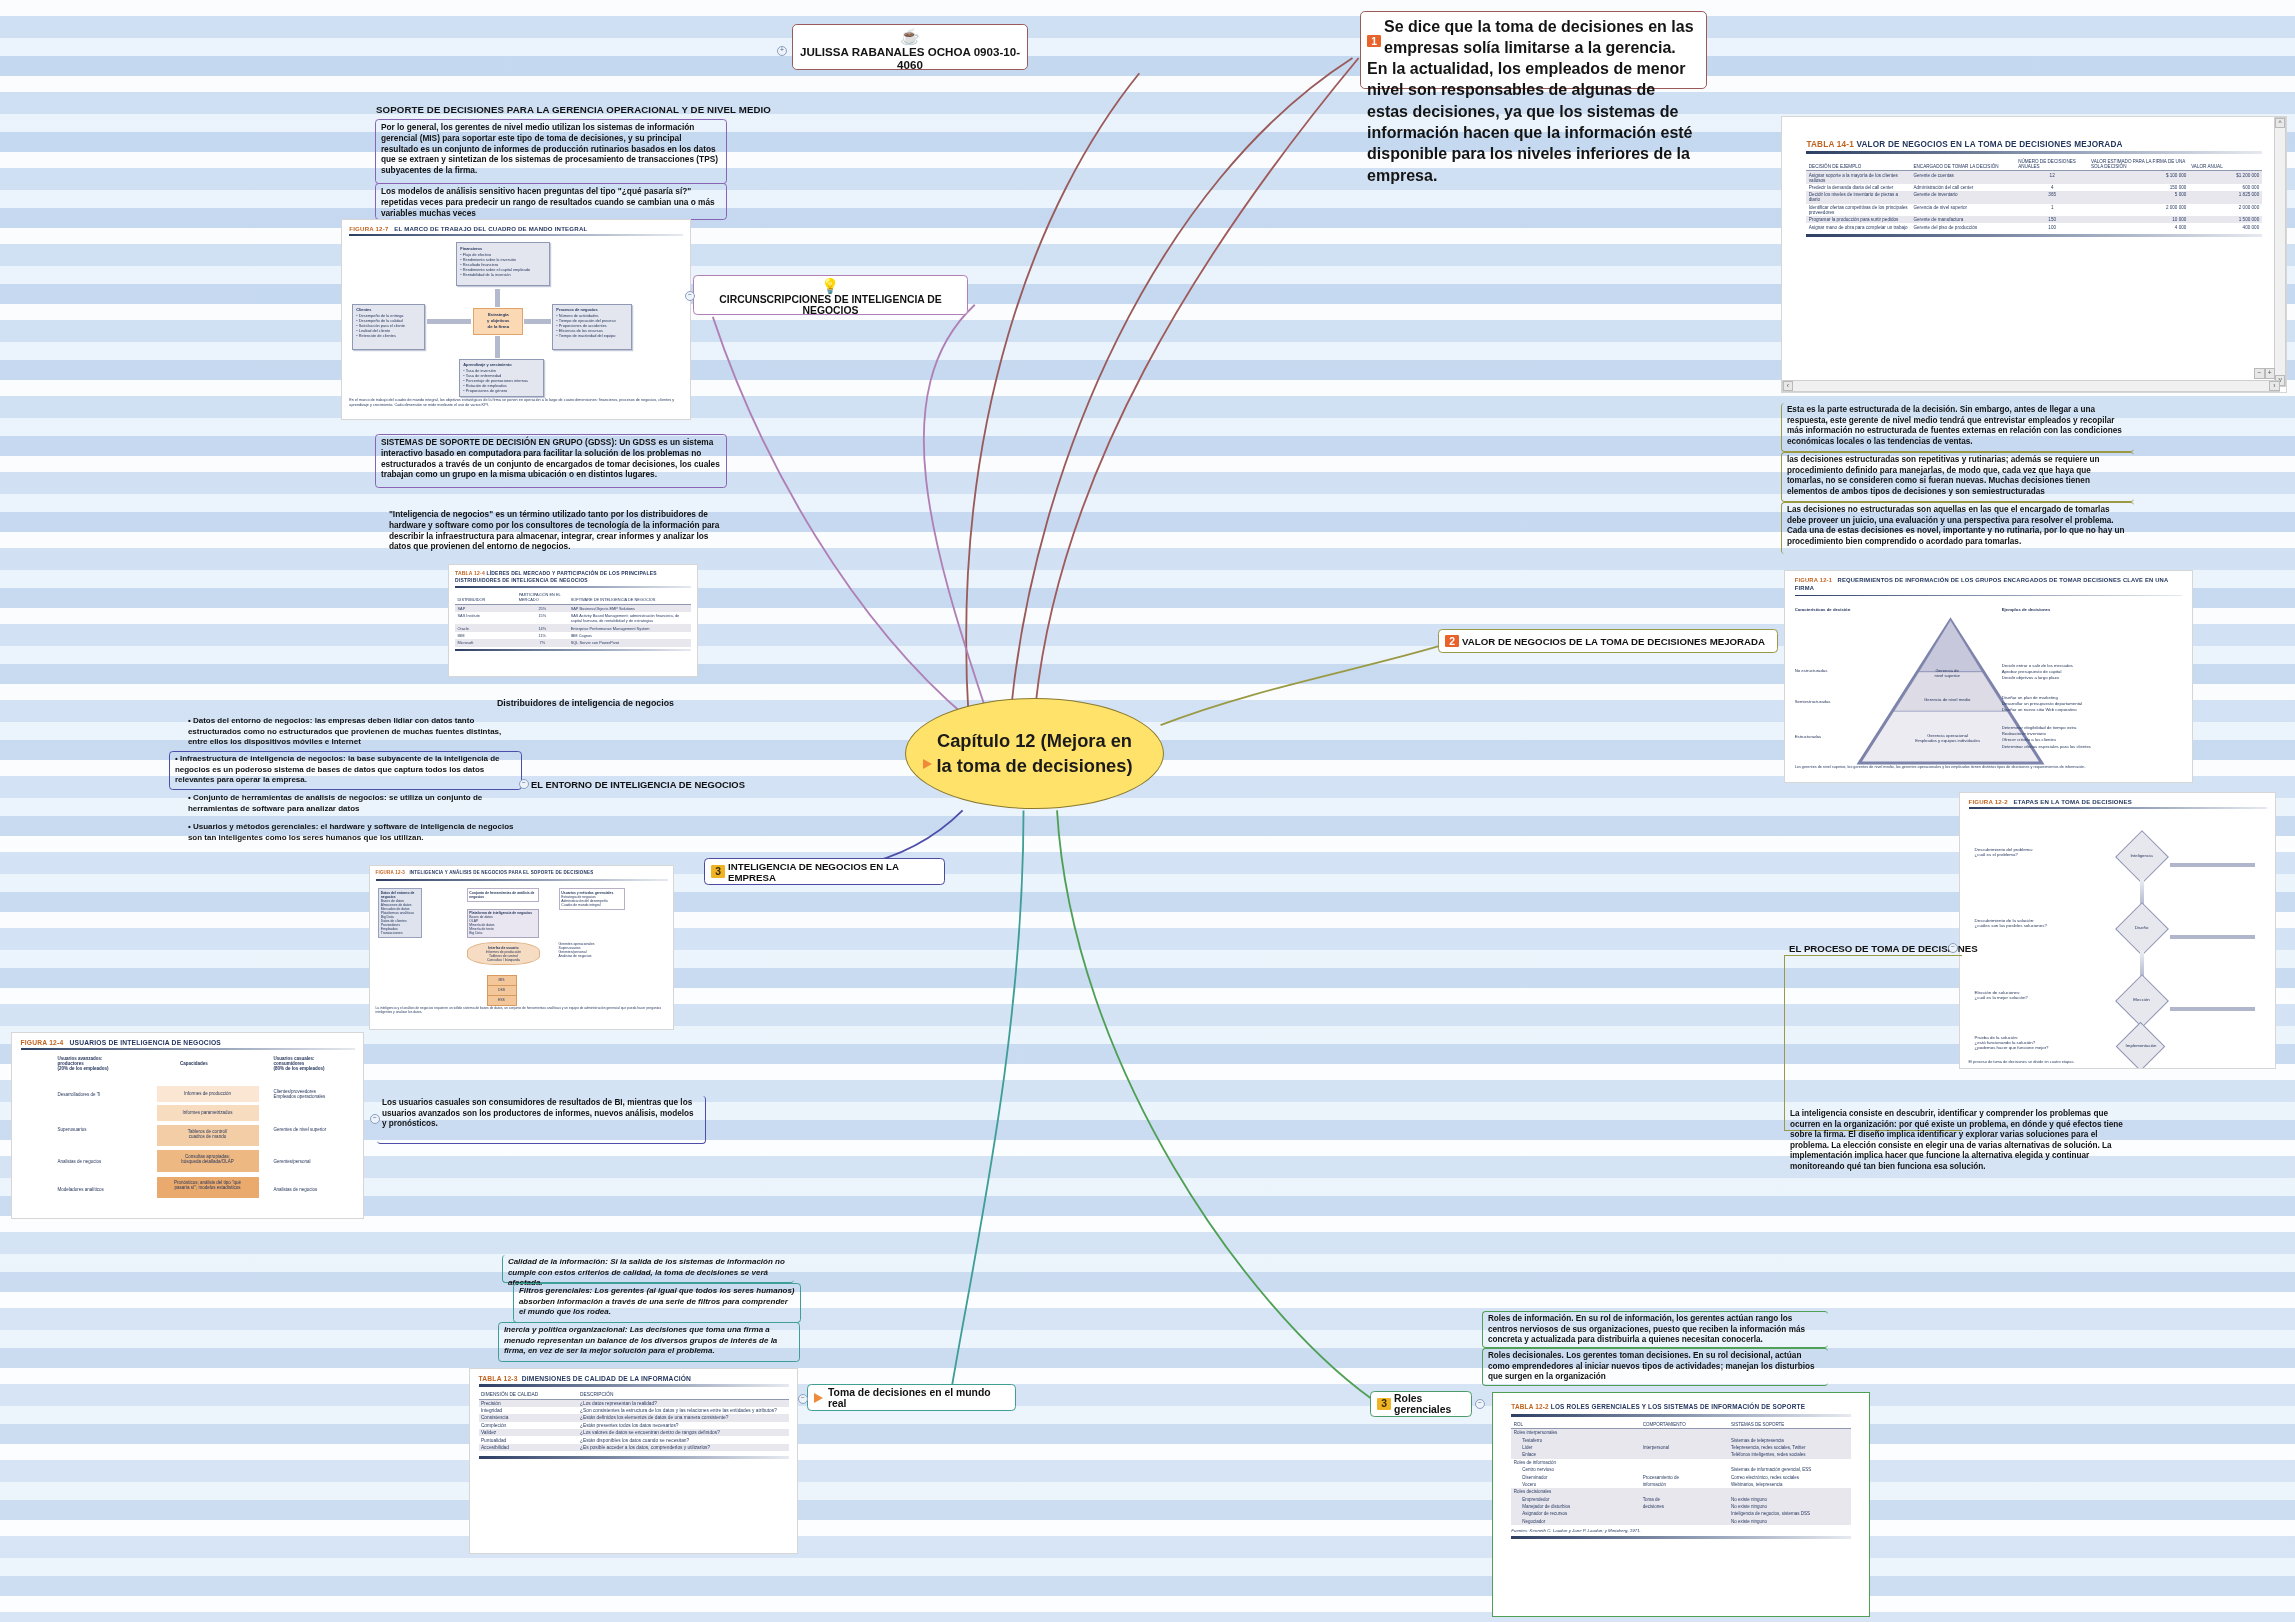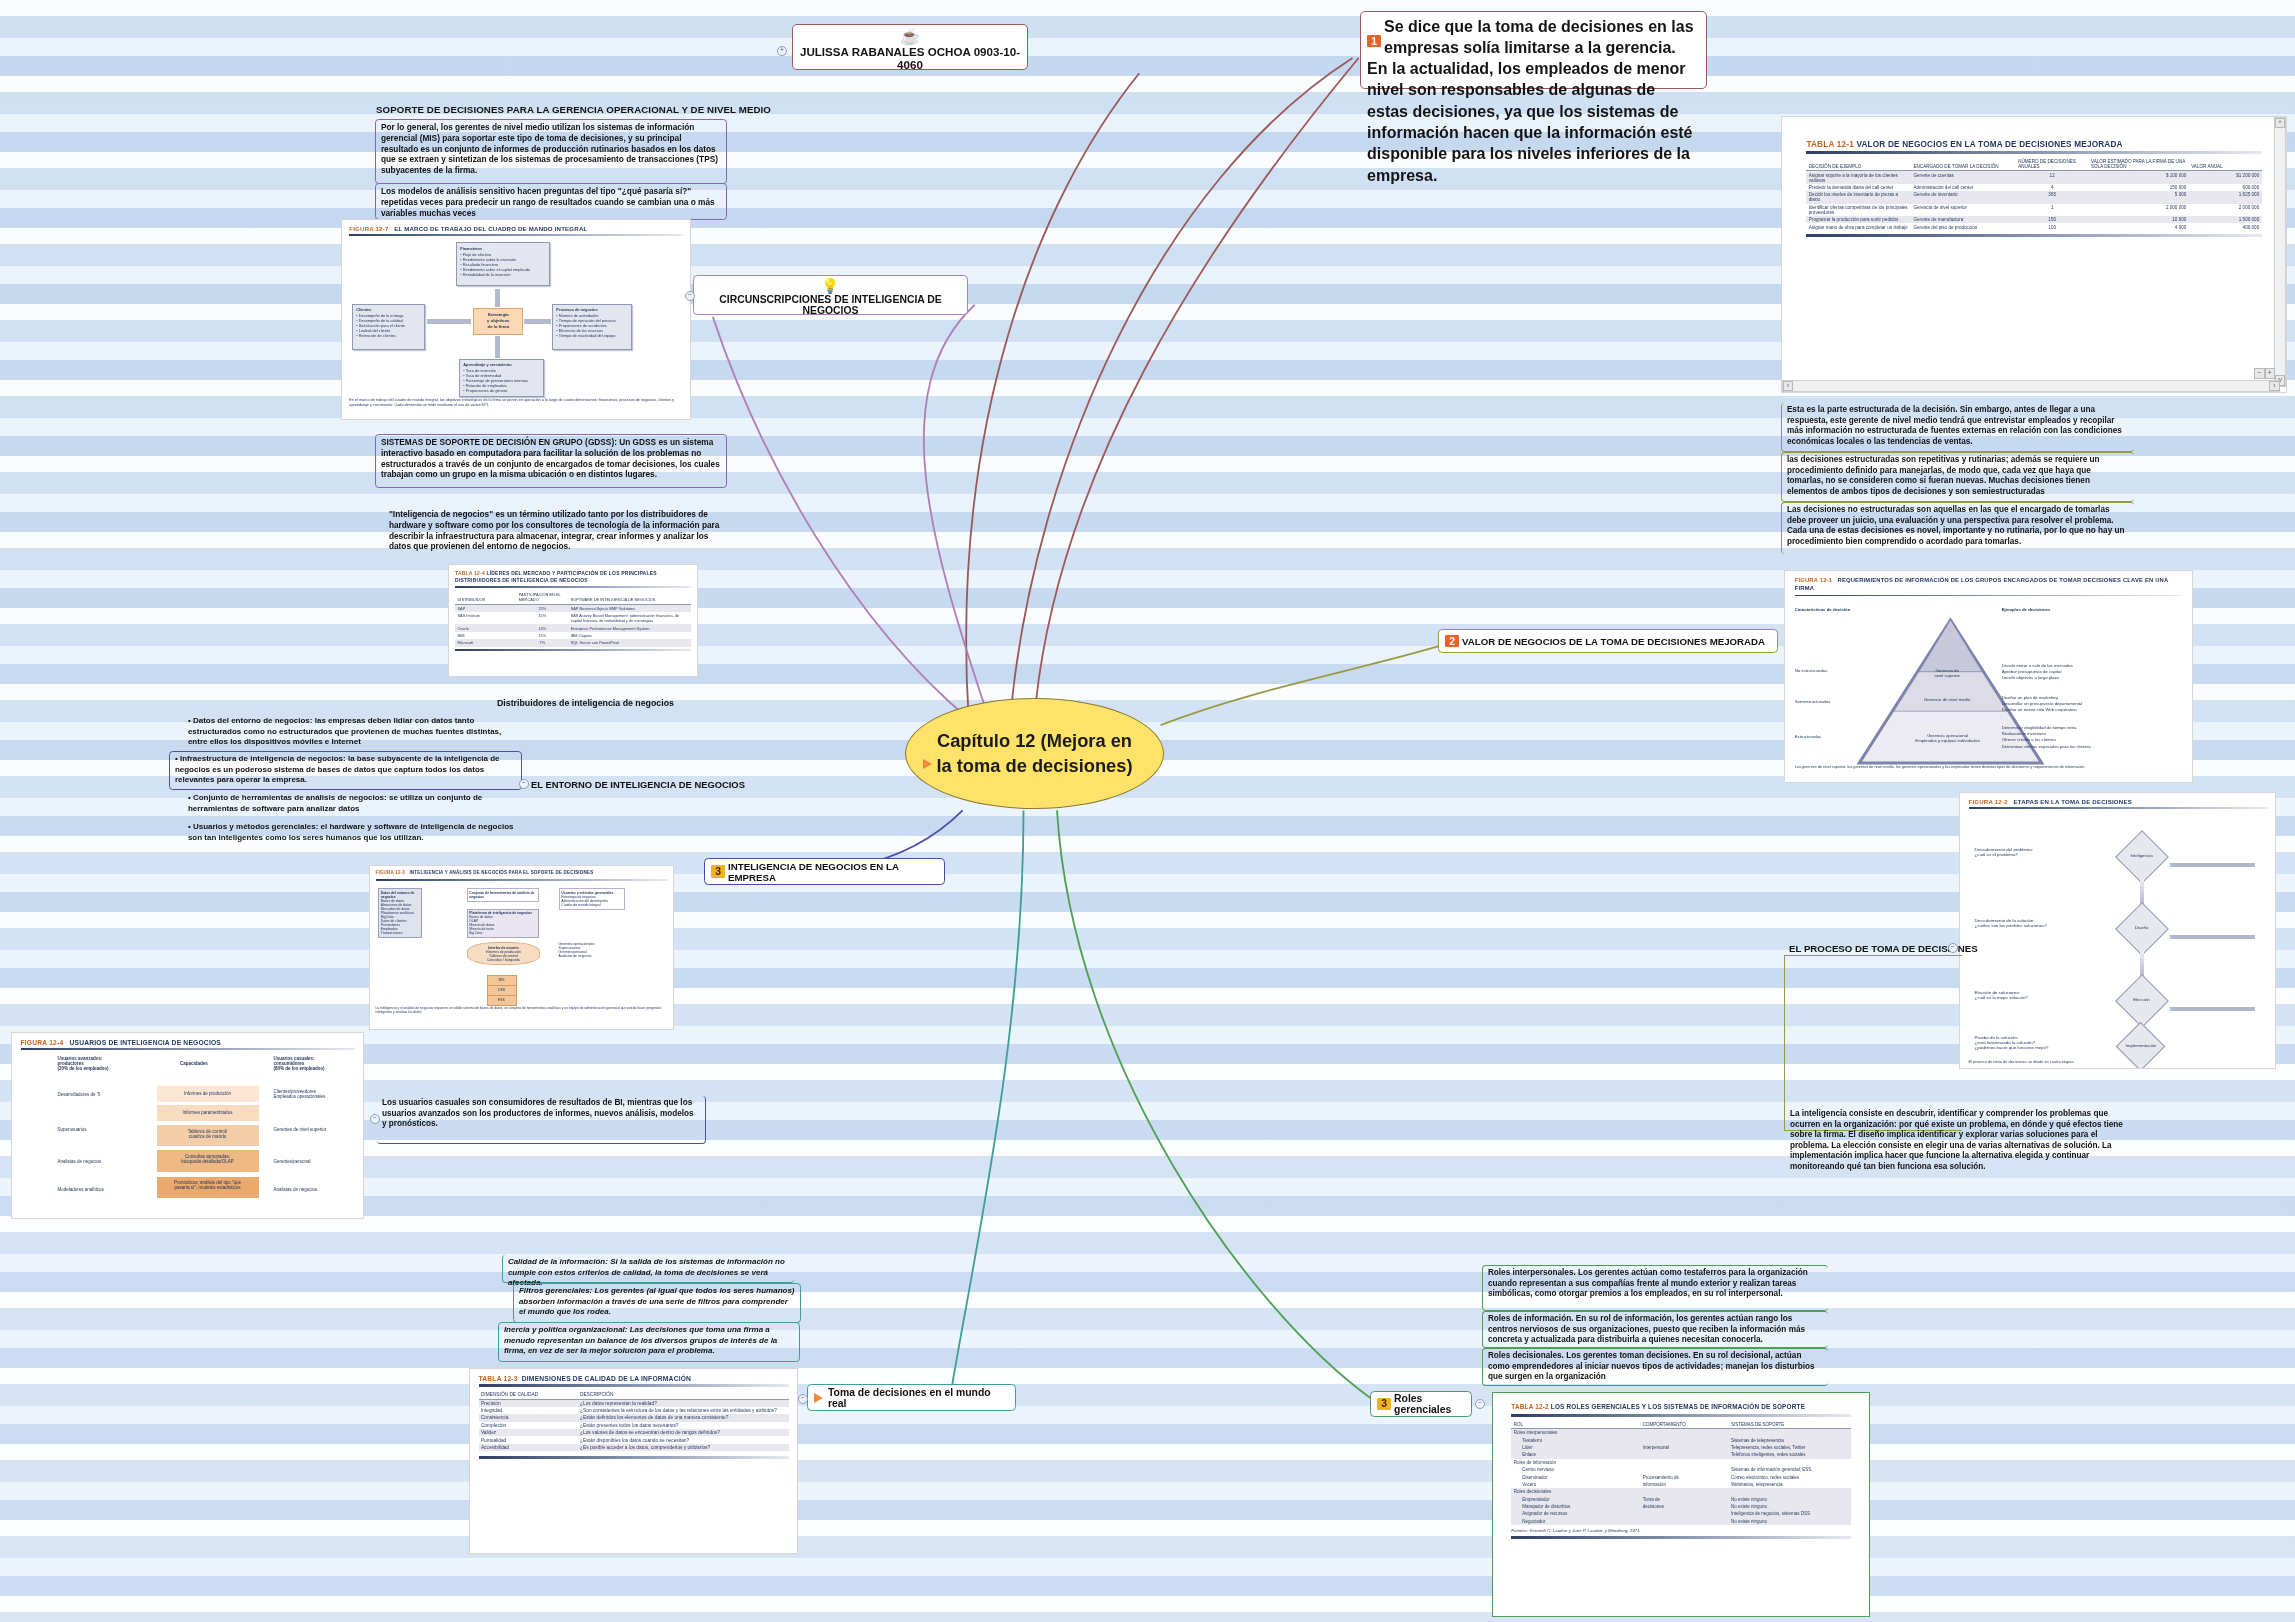--- a/index.html
+++ b/index.html
@@ -375,21 +375,21 @@
   </div>
 
   <div class="topic olive" style="left:1438px;top:629px;width:340px;height:24.4px;font-size:9.7px;display:flex;align-items:center;">
     <span class="numbadge nb-orange">2</span>
     <span>VALOR DE NEGOCIOS DE LA TOMA DE DECISIONES MEJORADA</span>
   </div>
 
   <div class="fig" style="left:1781px;top:116px;width:506px;height:277px;padding:0;background:#fff;">
     <div style="padding:23px 24.4px 0 24.4px;">
       <div class="figttl" style="font-size:8.2px;">
-        <span>TABLA 12-1</span>
+        <span>TABLA 14-1</span>
         <b>VALOR DE NEGOCIOS EN LA TOMA DE DECISIONES MEJORADA</b>
       </div>
       <div class="rule"></div>
       <table class="bk" style="font-size:4.6px;">
         <tbody>
             <tr>
           <th style="width:23%">DECISIÓN DE EJEMPLO</th>
           <th style="width:23%">ENCARGADO DE TOMAR LA DECISIÓN</th>
           <th class="ctr" style="width:16%">NÚMERO DE DECISIONES ANUALES</th>
           <th class="num" style="width:22%">VALOR ESTIMADO PARA LA FIRMA DE UNA SOLA DECISIÓN</th>
@@ -522,21 +522,20 @@
     </div>
     <div class="cap" style="font-size:3.9px;">El proceso de toma de decisiones se divide en cuatro etapas.</div>
   </div>
 
   <div class="hdr" style="left:1789px;top:943px;font-size:9.7px;">EL PROCESO DE TOMA DE DECISIONES</div>
   <div class="collapse" style="left:1948px;top:943px;">−</div>
   <div style="position:absolute;left:1784px;top:955px;width:177px;height:174px;border:0.9px solid #9a9a45;border-right:none;"></div>
 
   <div class="txt plain" style="left:1785px;top:1107px;width:350px;height:72px;font-size:8.2px;">La inteligencia consiste en descubrir, identificar y comprender los problemas que ocurren en la organización: por qué existe un problema, en dónde y qué efectos tiene sobre la firma. El diseño implica identificar y explorar varias soluciones para el problema. La elección consiste en elegir una de varias alternativas de solución. La implementación implica hacer que funcione la alternativa elegida y continuar monitoreando qué tan bien funciona esa solución.</div>
 
-  <div class="txt br-green" style="left:1482px;top:1265px;width:346px;height:46px;font-size:8.2px;border-right:none;">Roles interpersonales. Los gerentes actúan como testaferros para la organización cuando representan a sus compañías frente al mundo exterior y realizan tareas simbólicas, como otorgar premios a los empleados, en su rol interpersonal.</div>
   <div class="txt br-green" style="left:1482px;top:1311px;width:346px;height:37px;font-size:8.2px;border-right:none;">Roles de información. En su rol de información, los gerentes actúan rango los centros nerviosos de sus organizaciones, puesto que reciben la información más concreta y actualizada para distribuirla a quienes necesitan conocerla.</div>
   <div class="txt br-green" style="left:1482px;top:1348px;width:346px;height:38px;font-size:8.2px;border-right:none;">Roles decisionales. Los gerentes toman decisiones. En su rol decisional, actúan como emprendedores al iniciar nuevos tipos de actividades; manejan los disturbios que surgen en la organización</div>
 
   <div class="fig" style="left:1492px;top:1392px;width:378px;height:225px;padding:9.7px 18.3px;border:1.2px solid #4fa055;">
     <div class="figttl" style="font-size:6.4px;line-height:1.4;">
       <span>TABLA 12-2</span>
       <b>LOS ROLES GERENCIALES Y LOS SISTEMAS DE INFORMACIÓN DE SOPORTE</b>
     </div>
     <div class="rule"></div>
     <table class="bk" style="font-size:4.5px;">

